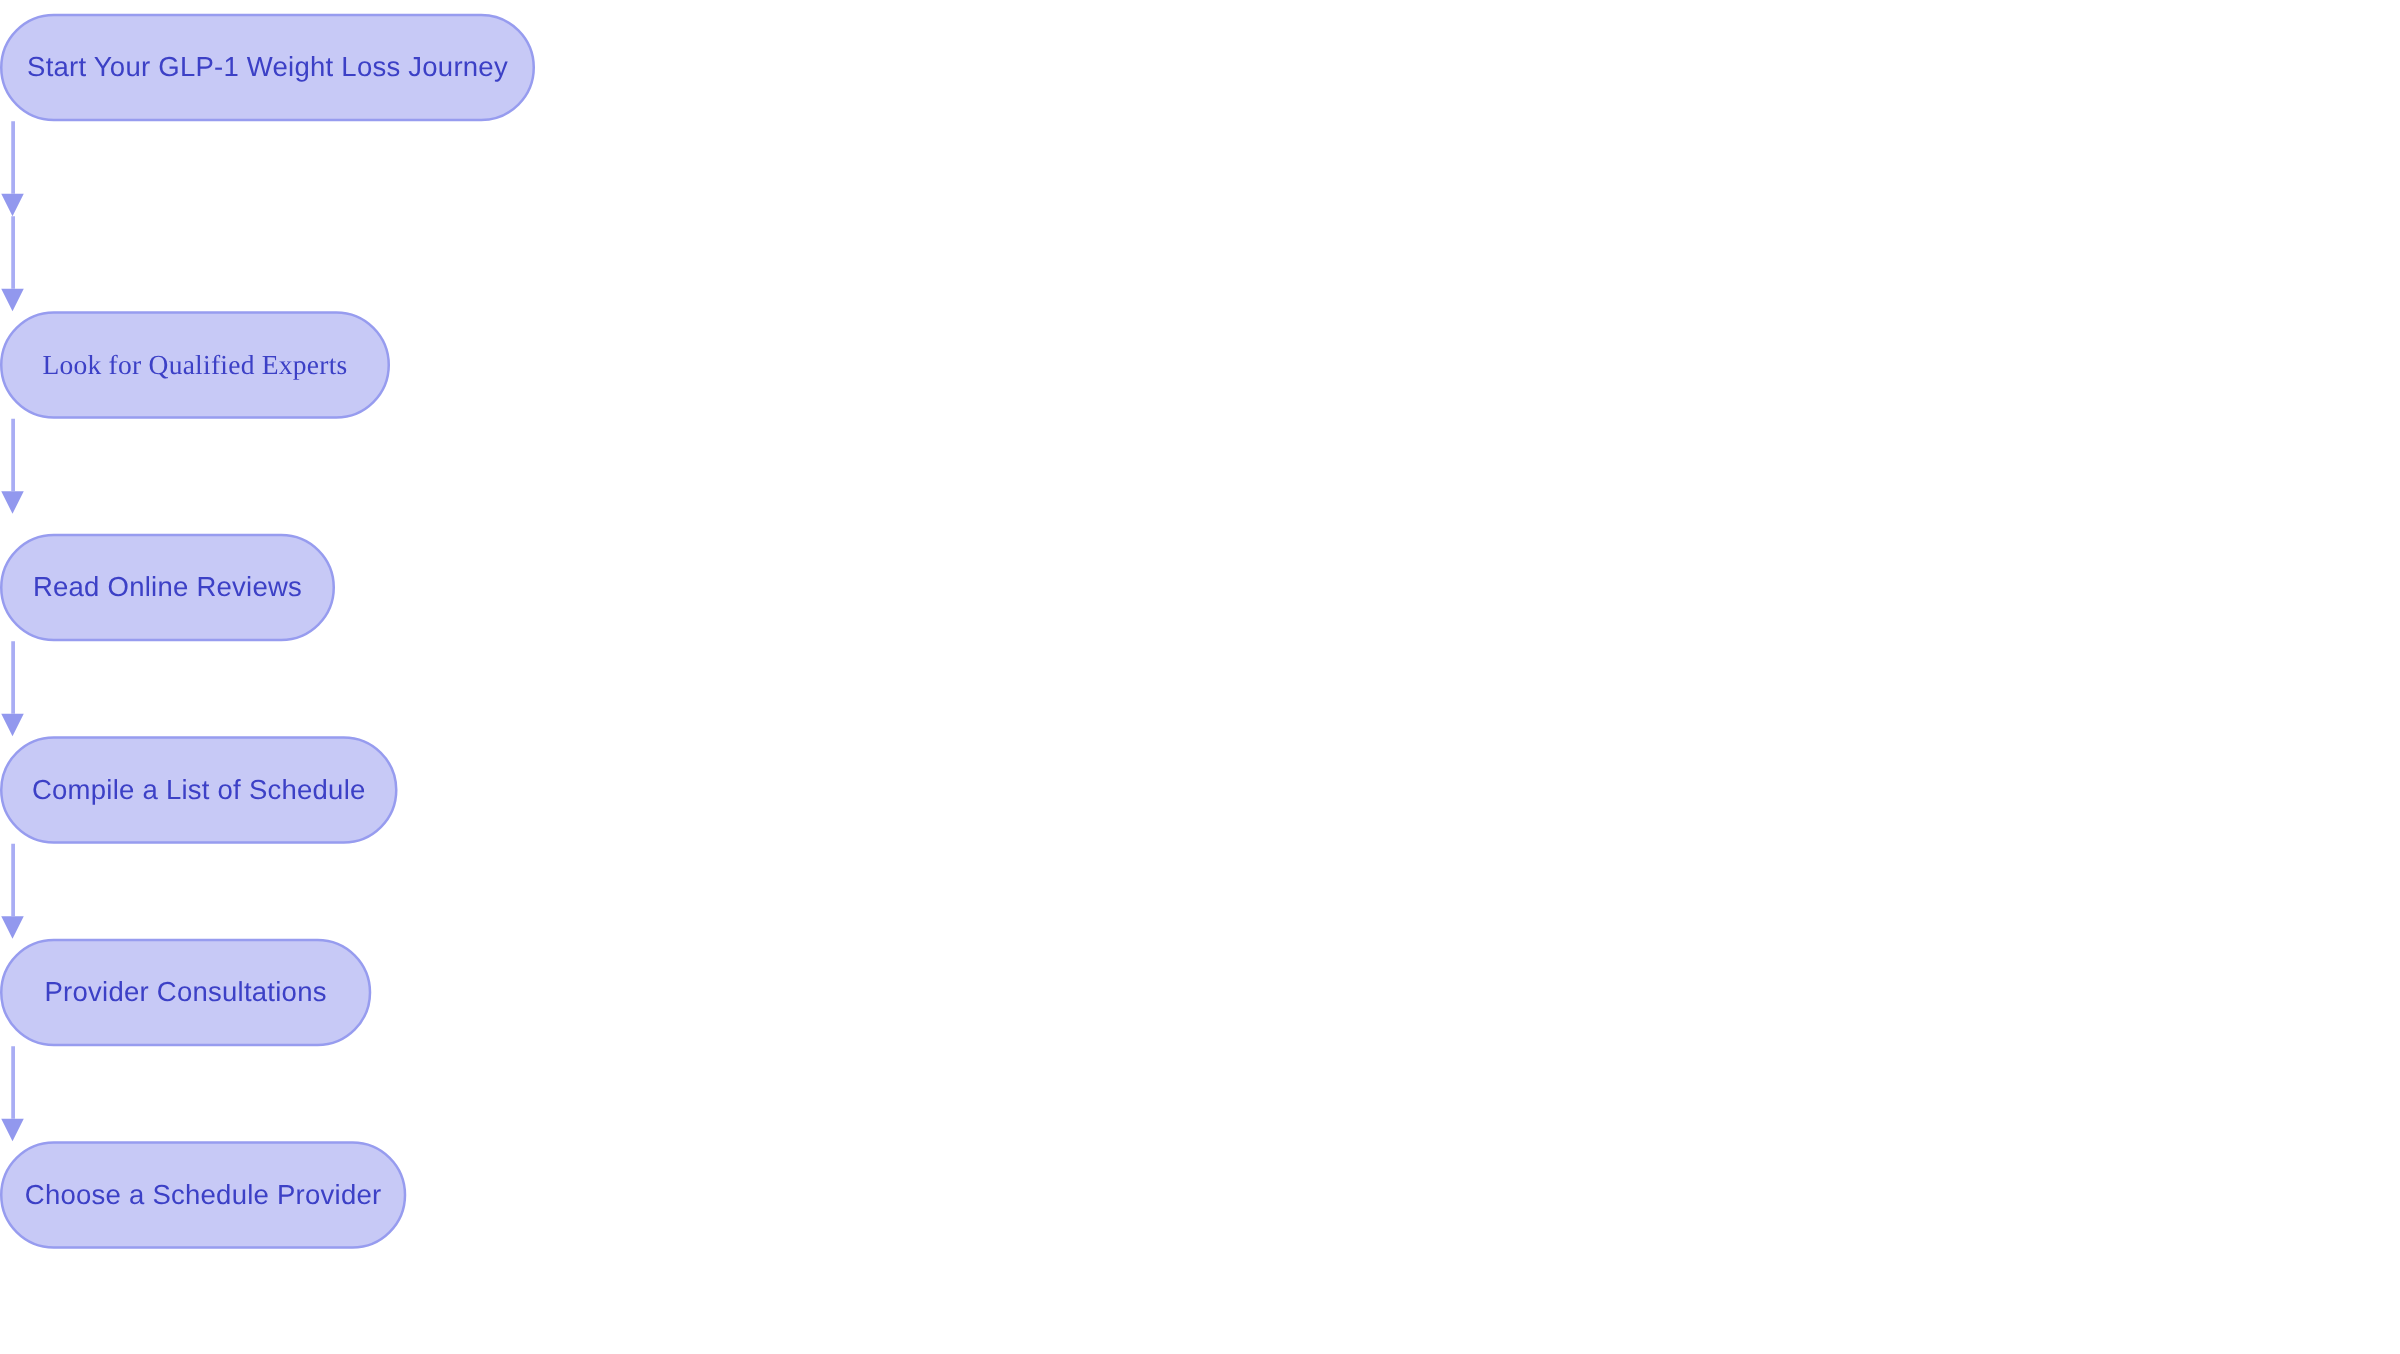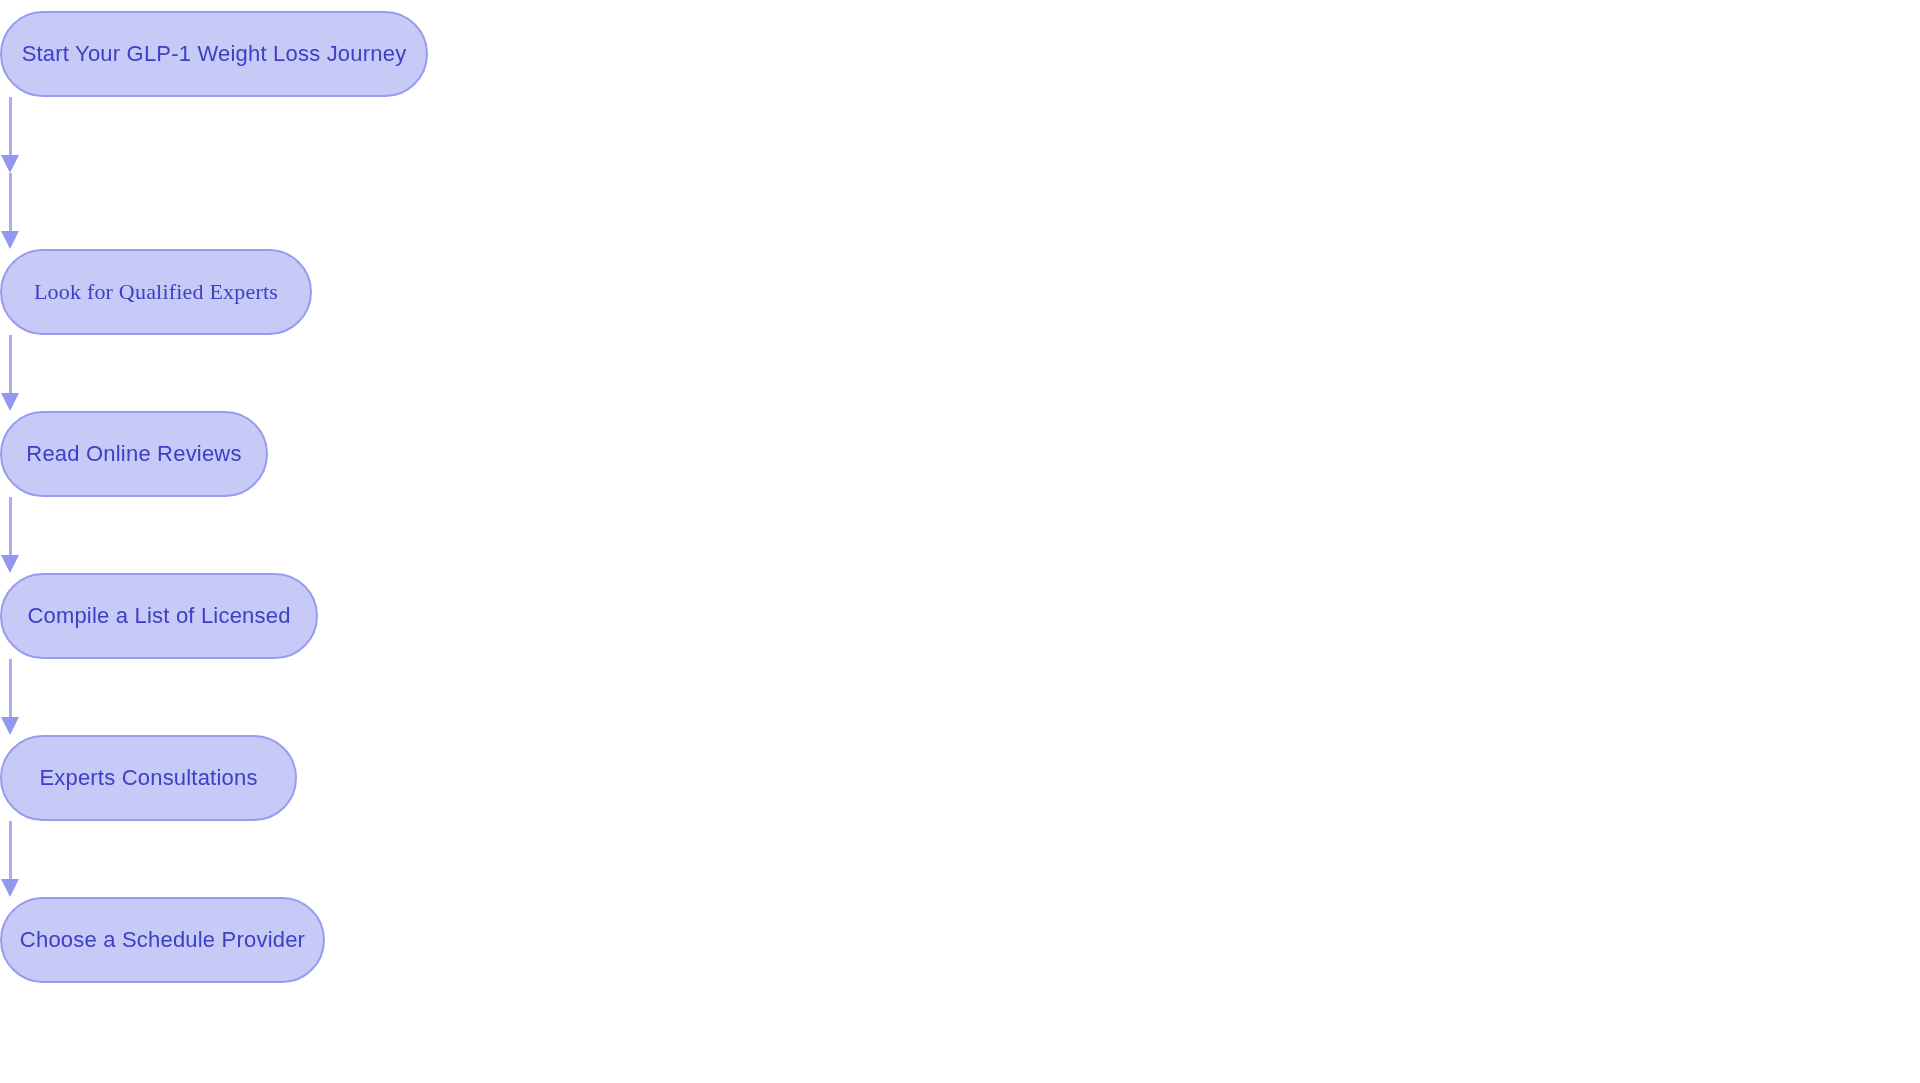--- a/index.html
+++ b/index.html
@@ -37,21 +37,21 @@
     letter-spacing: 0.2px;
     display: flex;
     align-items: center;
     justify-content: center;
     text-align: center;
     flex: 0 0 auto;
   }
   .w1 { width: 428px; }
   .w2 { width: 279px; }
   .w3 { width: 312px; font-family: Liberation Serif, serif; }
-  .w4 { width: 268px; }
+  .w4 { width: 268px; margin-top: 16px; }
   .w5 { width: 318px; }
   .w6 { width: 297px; }
   .w7 { width: 325px; }
   .connector {
     height: 76px;
     width: 20px;
     display: flex;
     flex-direction: column;
     align-items: center;
     flex: 0 0 auto;
@@ -101,30 +101,30 @@
   <div class="flow-node w4">
     <span>Read Online Reviews</span>
   </div>
 
   <div class="connector">
     <div class="stem"></div>
     <div class="head"></div>
   </div>
 
   <div class="flow-node w5">
-    <span>Compile a List of Licensed</span>
+    <span>Compile a List of Schedule</span>
   </div>
 
   <div class="connector">
     <div class="stem"></div>
     <div class="head"></div>
   </div>
 
   <div class="flow-node w6">
-    <span>Experts Consultations</span>
+    <span>Provider Consultations</span>
   </div>
 
   <div class="connector">
     <div class="stem"></div>
     <div class="head"></div>
   </div>
 
   <div class="flow-node w7">
     <span>Choose a Schedule Provider</span>
   </div>

